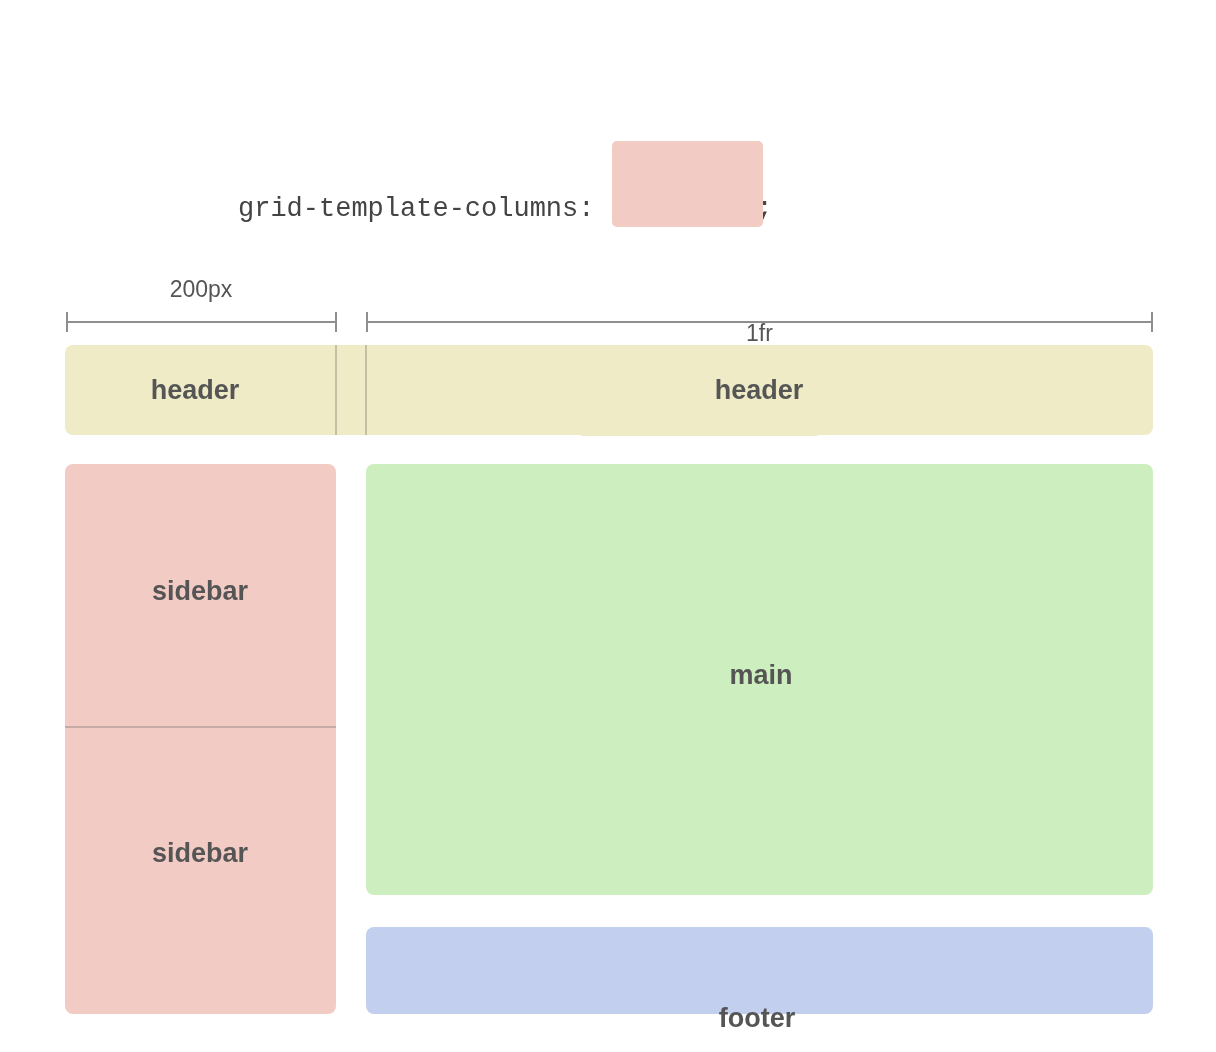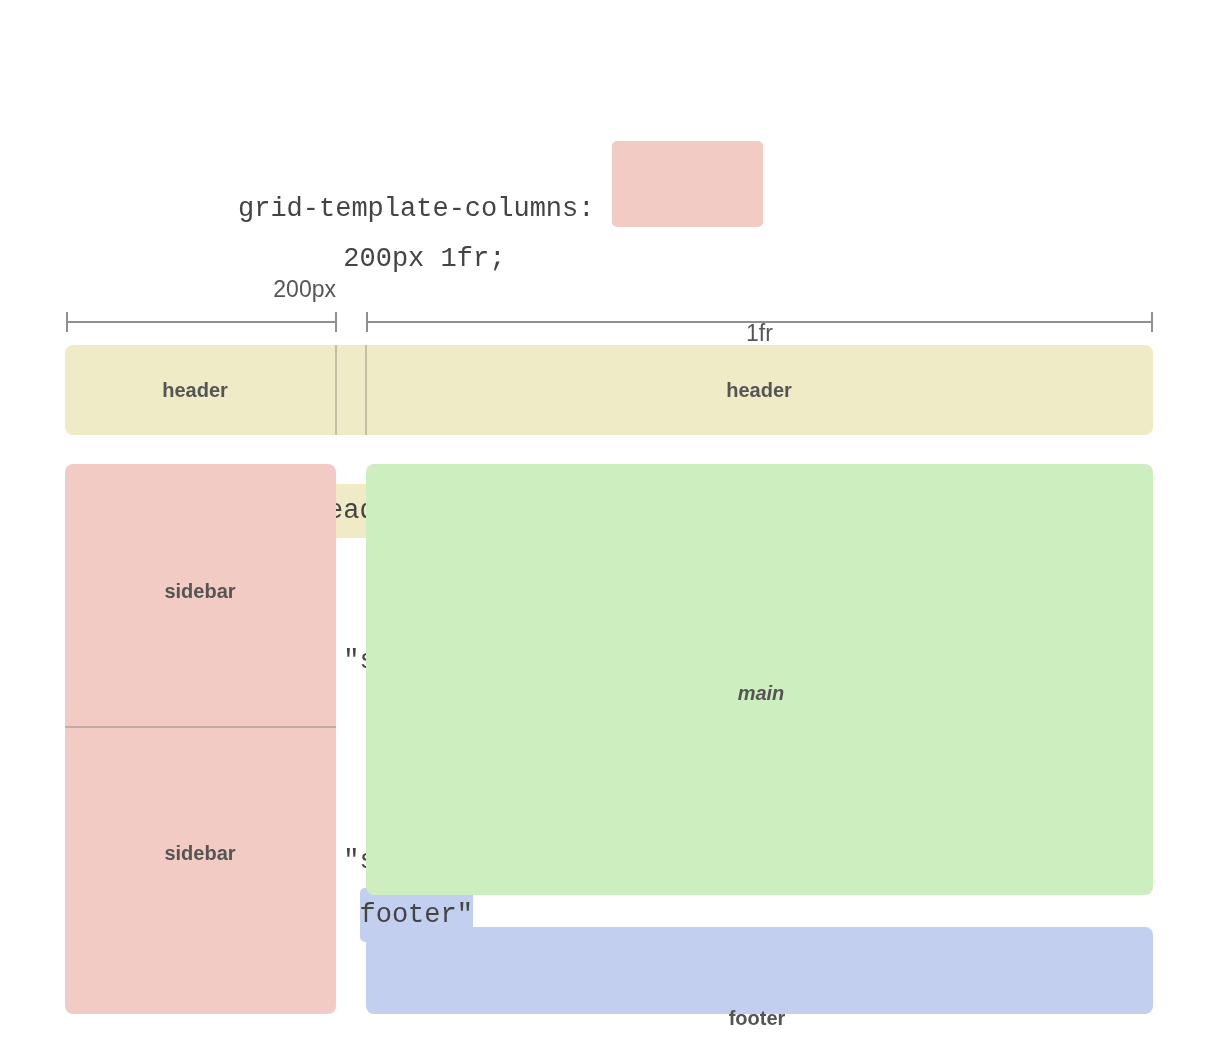--- a/index.html
+++ b/index.html
@@ -24,21 +24,20 @@
     font-size: 27px;
     line-height: 50px;
     color: #444444;
     white-space: pre;
   }
   .code-line {
     height: 50px;
     display: flex;
     align-items: center;
     white-space: pre;
-    flex-direction: column;
   }
 
   
   .hl {
     display: inline-block;
     padding: 2px 0;
   }
   .hl-yellow { background: #eeebc6; border-radius: 5px; }
   .hl-green  { background: #cdeebe; border-radius: 5px; }
   .hl-blue   { background: #c3cfef; border-radius: 5px; }
@@ -86,21 +85,21 @@
   }
 
   
   .block {
     position: absolute;
     border-radius: 8px;
     box-sizing: border-box;
   }
   .block-label {
     position: absolute;
-    font-size: 20px;
+    font-size: 27px;
     font-weight: bold;
     color: #555555;
     white-space: nowrap;
     transform: translate(-50%, -50%);
   }
   .b-yellow { background: #eeebc6; }
   .b-pink   { background: #f2ccc4; }
   .b-green  { background: #cdeebe; }
   .b-blue   { background: #c3cfef; }
 
@@ -132,21 +131,21 @@
     <span>                      </span><span class="hl">"sidebar </span><span class="hl hl-green">main"</span>
   </div>
 
   <div class="code-line">
     <span>                      </span><span class="hl">"sidebar </span><span class="hl hl-blue">footer"</span><span>;</span>
   </div>
 </div>
 
 <div class="pink-band"></div>
 
-<div class="measure-label" style="left:66px; top:276px; width:270px;text-align:right;">200px</div>
+<div class="measure-label" style="left:66px; top:276px; width:270px;">200px</div>
 
 <div class="measure" style="left:66px; top:310px; width:271px;">
   <div class="rule"></div>
   <div class="tick left"></div>
   <div class="tick right"></div>
 </div>
 
 <div class="measure-label" style="left:366px; top:276px; width:787px;margin-top:44px;">1fr</div>
 
 <div class="measure" style="left:366px; top:310px; width:787px;">
@@ -162,16 +161,16 @@
 <div class="block-label" style="left:195px; top:390px;">header</div>
 <div class="block-label" style="left:759px; top:390px;">header</div>
 
 <div class="block b-pink" style="left:65px; top:464px; width:271px; height:550px;">
   <div class="divider-h" style="left:0; top:262px; width:271px;"></div>
 </div>
 <div class="block-label" style="left:200px; top:591px;">sidebar</div>
 <div class="block-label" style="left:200px; top:853px;">sidebar</div>
 
 <div class="block b-green" style="left:366px; top:464px; width:787px; height:431px;"></div>
-<div class="block-label" style="left:761px; top:693px;font-style:italic;">main</div>
+<div class="block-label" style="left:761px; top:675px;">main</div>
 
 <div class="block b-blue" style="left:366px; top:927px; width:787px; height:87px;"></div>
 <div class="block-label" style="left:757px; top:970px;margin-top:48px;">footer</div>
 
 </body></html>

